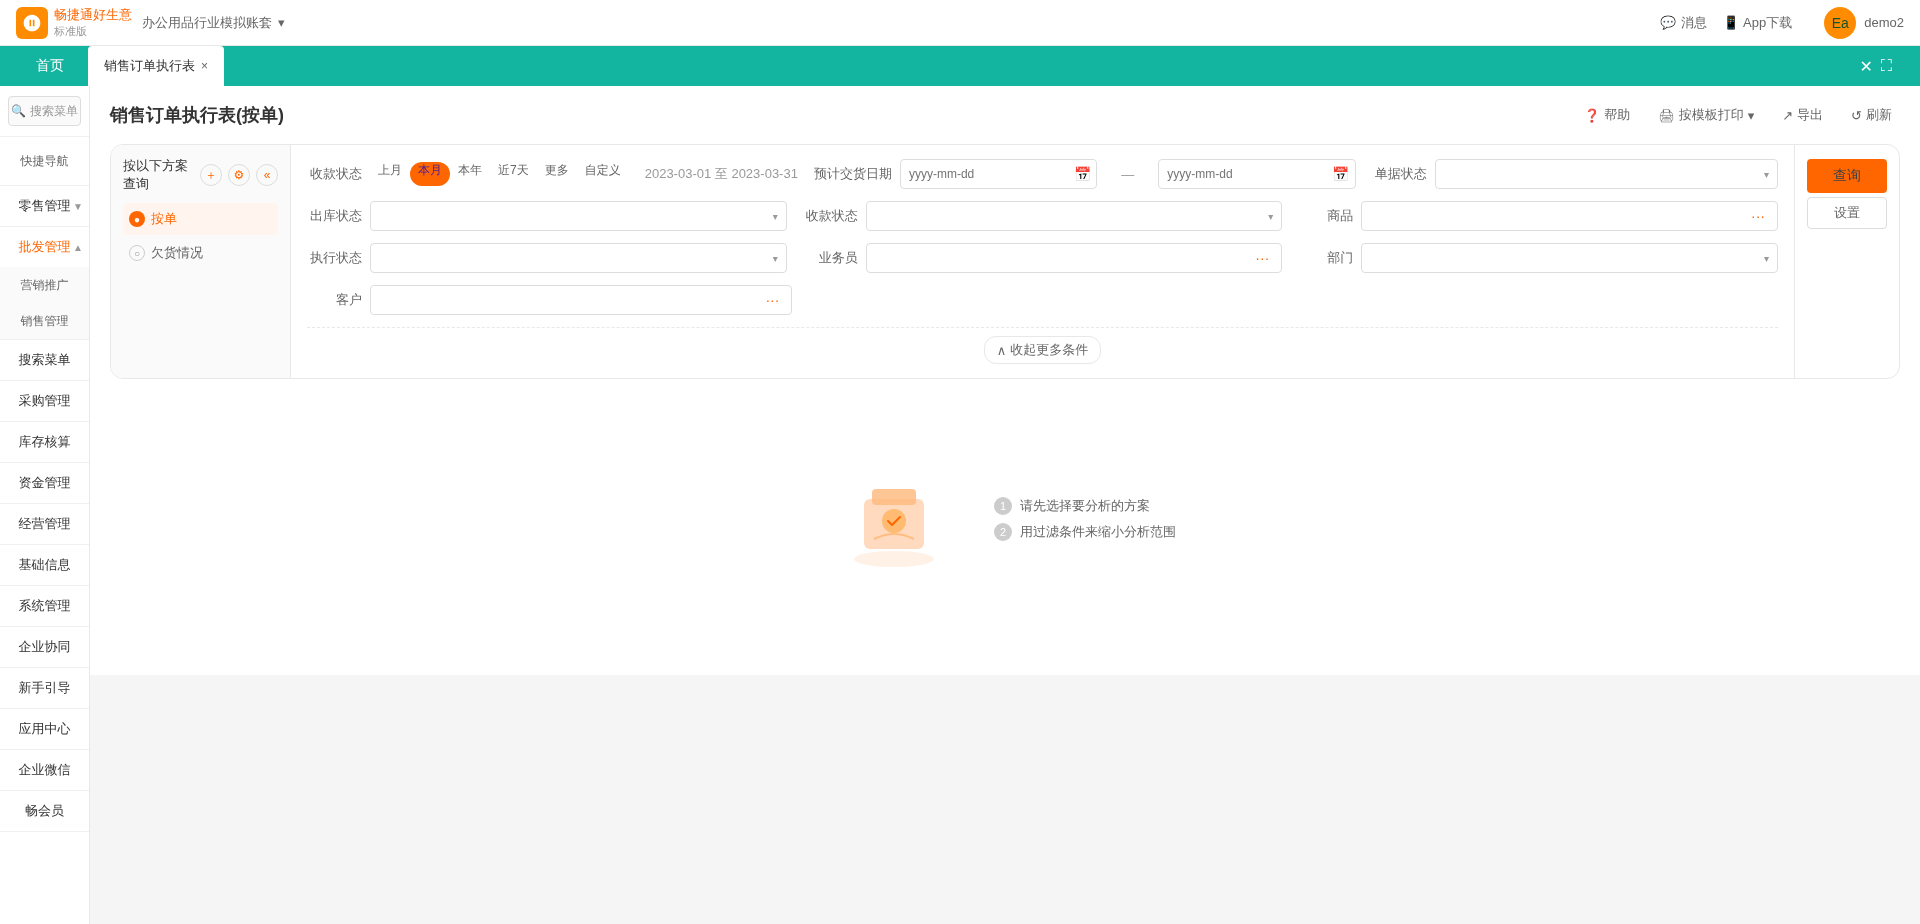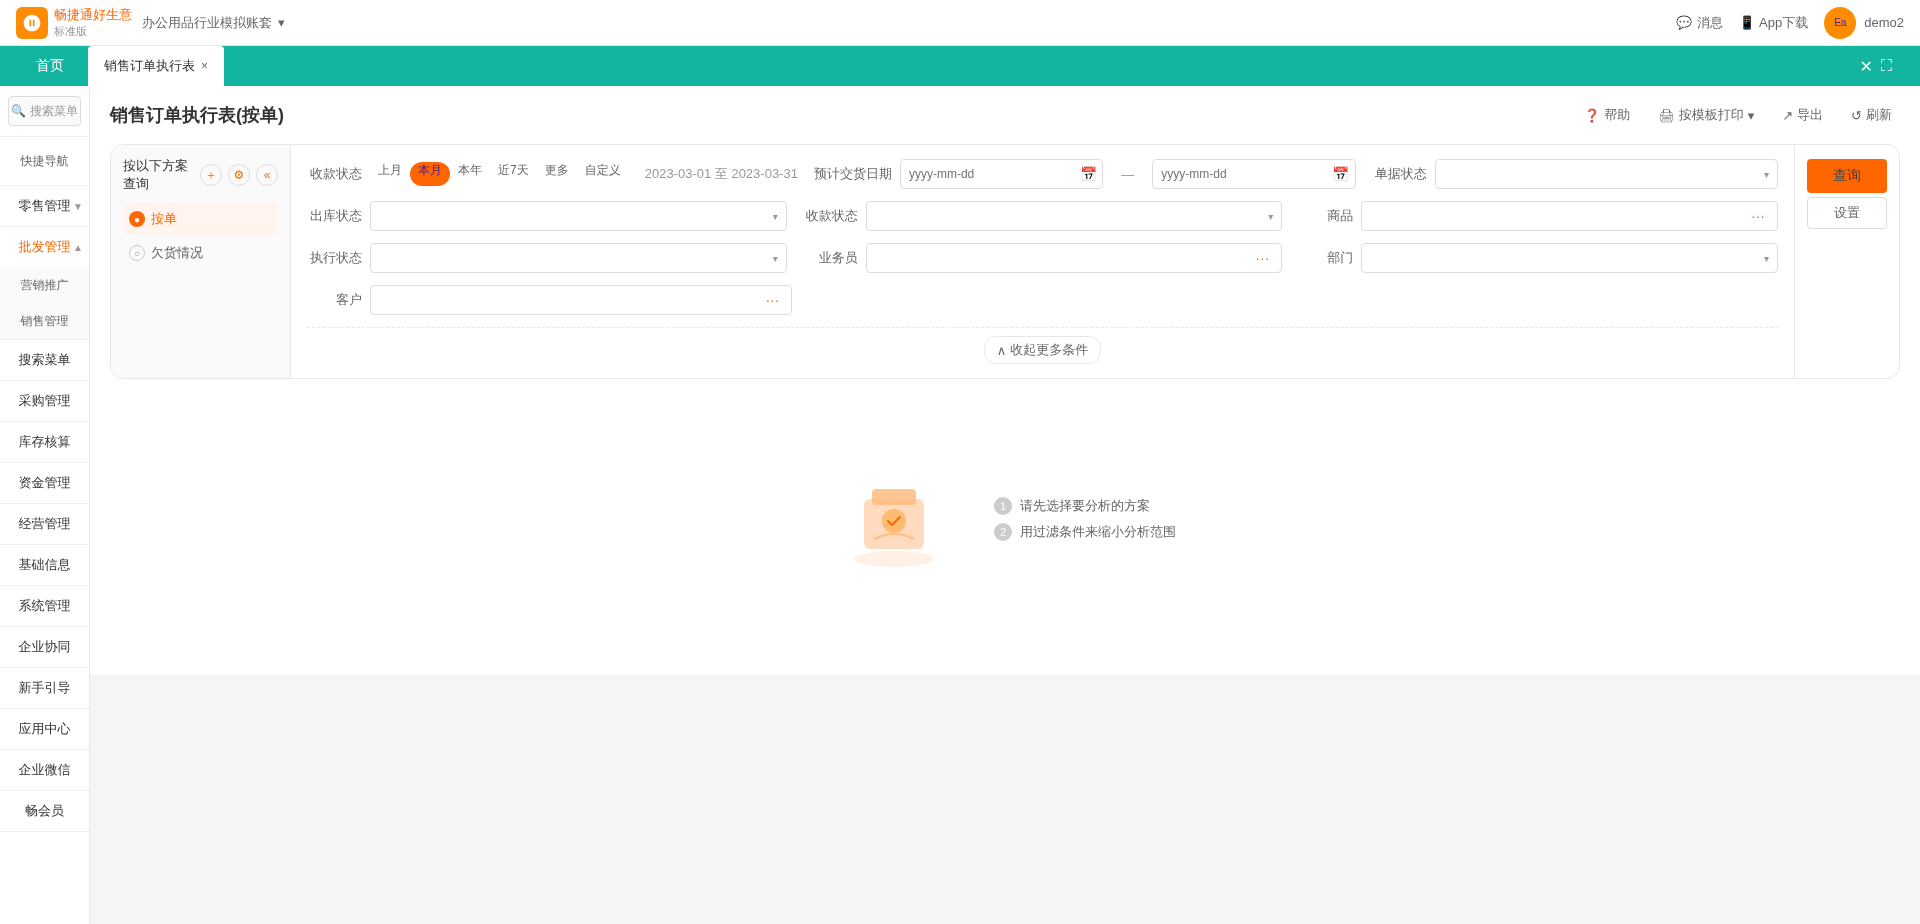--- a/index.html
+++ b/index.html
@@ -21,21 +21,21 @@
     .logo-icon { width: 32px; height: 32px; background: #ff8c00; border-radius: 6px; display: flex; align-items: center; justify-content: center; }
     .logo-icon svg { width: 20px; height: 20px; }
     .logo-text { font-size: 12px; color: #666; line-height: 1.3; }
     .logo-text .brand { font-weight: normal; color: #ff6600; font-size: 13px; }
     .logo-label { font-size: 11px; color: #999; }
     .breadcrumb-area { display: flex; align-items: center; gap: 6px; font-size: 13px; color: #666; }
     .breadcrumb-dropdown { color: #666; cursor: pointer; }
 
     .top-header-right { display: flex; align-items: center; gap: 16px; }
     .header-action { display: flex; align-items: center; gap: 4px; color: #666; font-size: 13px; cursor: pointer; }
-    .avatar { width: 32px; height: 32px; border-radius: 50%; background: #ff8c00; display: flex; align-items: center; justify-content: center; color: #4c1d95; font-size: 10px; overflow: hidden; }
+    .avatar { width: 32px; height: 32px; border-radius: 50%; background: #ff8c00; display: flex; align-items: center; justify-content: center; color: #14532d; font-size: 14px; overflow: hidden; margin-left: 16px; }
 
     
     .tab-bar {
       height: 40px;
       background: #13b5a0;
       display: flex;
       align-items: center;
       padding: 0 16px;
       flex-shrink: 0;
     }
@@ -313,21 +313,21 @@
       position: relative;
       display: flex;
       align-items: center;
       justify-content: space-between;
       cursor: pointer;
     }
     .filter-select-arrow { color: #999; font-size: 10px; }
     .date-range {
       display: flex;
       align-items: center;
-      gap: 18px;
+      gap: 24px;
       flex: 2;
     }
     .date-input-wrap {
       position: relative;
       flex: 1;
     }
     .date-input {
       width: 100%;
       height: 30px;
       border: 1px solid #ddd;

